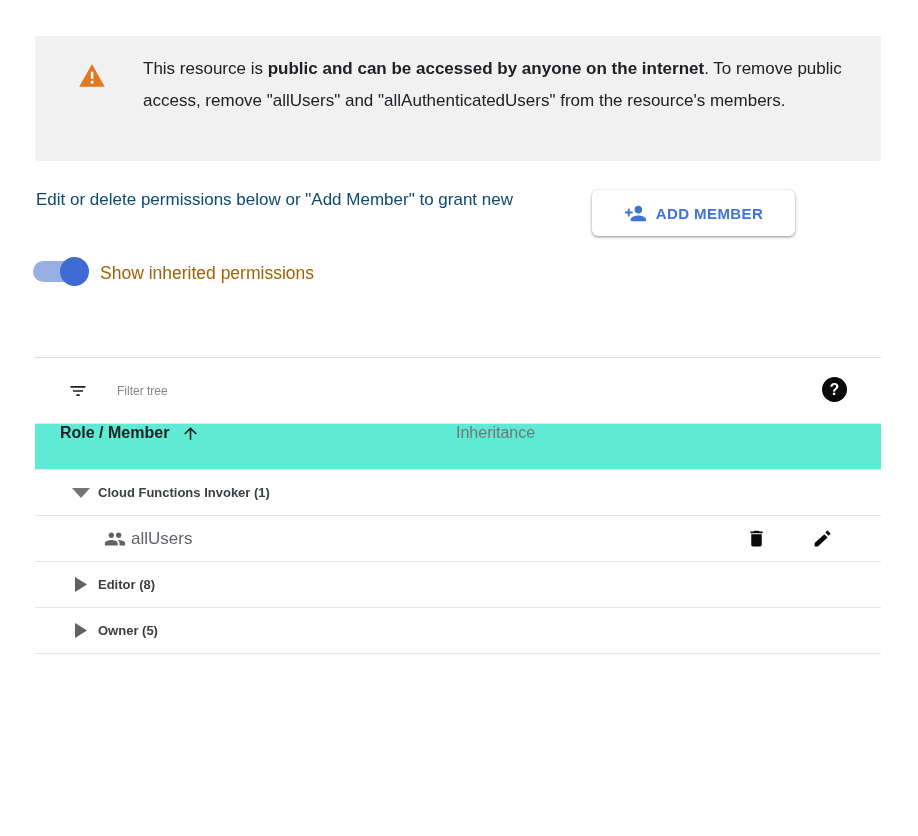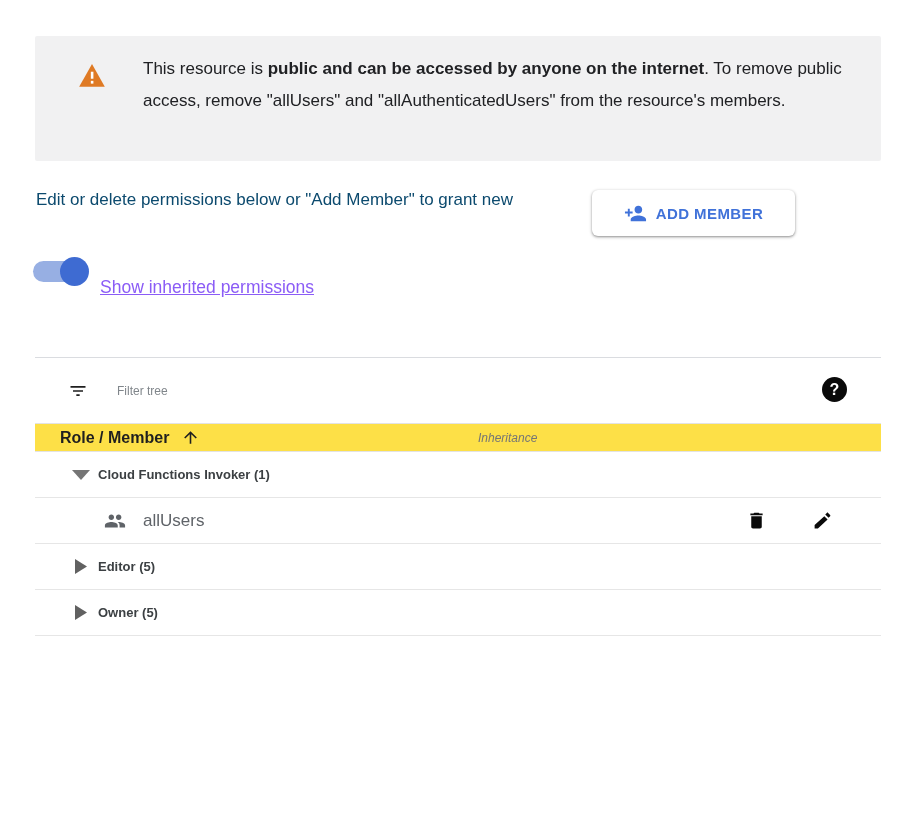--- a/index.html
+++ b/index.html
@@ -20,45 +20,45 @@
     background:#ffffff;border:none;border-radius:6px;cursor:pointer;
     box-shadow:0 1px 2px rgba(0,0,0,.28),0 1px 3px 1px rgba(0,0,0,.14);
     display:flex;align-items:center;justify-content:center;gap:9px;
     color:#4072d9;font-family:inherit;font-size:15px;font-weight:bold;letter-spacing:.4px;}
   
   .switch{position:absolute;left:33px;top:255px;width:56px;height:33px;cursor:pointer;}
   .switch .track{position:absolute;left:0;top:6px;width:55px;height:21px;
     border-radius:11px;background:#97afe3;}
   .switch .knob{position:absolute;right:0;top:2px;width:29px;height:29px;
     border-radius:50%;background:#3e6bd2;}
-  .switch-label{position:absolute;left:100px;top:277px;font-size:17.5px;color:#8b5cf6;text-decoration:underline;}
+  .switch-label{position:absolute;left:100px;top:263px;font-size:17.5px;color:#a16207;}
   
   .table{position:absolute;left:35px;top:357px;width:846px;border-top:1px solid #dadce0;}
   .filter-bar{height:65px;display:flex;align-items:center;position:relative;}
   .filter-icon-wrap{margin-left:33px;width:20px;height:20px;}
   .filter-input{margin-left:27px;flex:1;border:none;outline:none;background:transparent;
     font-family:inherit;font-size:12px;color:#202124;}
   .filter-input::placeholder{color:#80868b;opacity:1;}
   .help-btn{position:absolute;right:34px;top:19px;width:25px;height:25px;border-radius:50%;
     background:#0a0a0a;color:#ffffff;border:none;cursor:pointer;
     display:flex;align-items:center;justify-content:center;
     font-family:inherit;font-size:16px;font-weight:bold;line-height:1;}
-  .thead{height:29px;box-sizing:border-box;background:#fde047;
+  .thead{height:47px;box-sizing:border-box;background:#5eead4;
     border-top:1px solid #e3e3e3;border-bottom:1px solid #e3e3e3;
-    display:flex;align-items:center;position:relative;}
+    display:flex;align-items:flex-start;position:relative;}
   .th-role{margin-left:25px;font-size:16px;font-weight:bold;color:#1f1f1f;}
   .sort-wrap{margin-left:12px;width:19px;height:19px;}
-  .th-inh{position:absolute;left:443px;font-size:12px;color:#757575;font-weight:normal;font-style:italic;}
+  .th-inh{position:absolute;left:421px;font-size:16px;color:#757575;font-weight:normal;}
   .row{height:46px;box-sizing:border-box;display:flex;align-items:center;
     border-bottom:1px solid #e6e6e6;position:relative;}
   .expander{margin-left:34px;width:24px;height:24px;border:none;background:none;padding:0;
     cursor:pointer;display:flex;align-items:center;justify-content:center;}
   .role-label{margin-left:5px;font-size:13px;font-weight:bold;color:#3c4043;}
   .member-icon-wrap{margin-left:69px;width:22px;height:22px;}
-  .member-label{margin-left:17px;font-size:17px;color:#5f6368;}
+  .member-label{margin-left:5px;font-size:17px;color:#5f6368;}
   .row-actions{margin-left:auto;margin-right:48px;display:flex;gap:44px;}
   .icon-btn{width:22px;height:24px;border:none;background:none;padding:0;cursor:pointer;
     display:flex;align-items:center;justify-content:center;}
   svg{display:block;}
 </style>
 </head>
 <body>
 
 <div class="canvas">
 
@@ -141,21 +141,21 @@
       </span>
     </div>
 
 
     <div class="row">
       <button class="expander">
         <svg width="12" height="15" viewBox="0 0 12 15">
             <path d="M0 0 L12 7.5 L0 15 Z" fill="#616161"></path>
           </svg>
       </button>
-      <span class="role-label">Editor (5)</span>
+      <span class="role-label">Editor (8)</span>
     </div>
 
     <div class="row">
       <button class="expander">
         <svg width="12" height="15" viewBox="0 0 12 15">
             <path d="M0 0 L12 7.5 L0 15 Z" fill="#616161"></path>
           </svg>
       </button>
       <span class="role-label">Owner (5)</span>
     </div>

